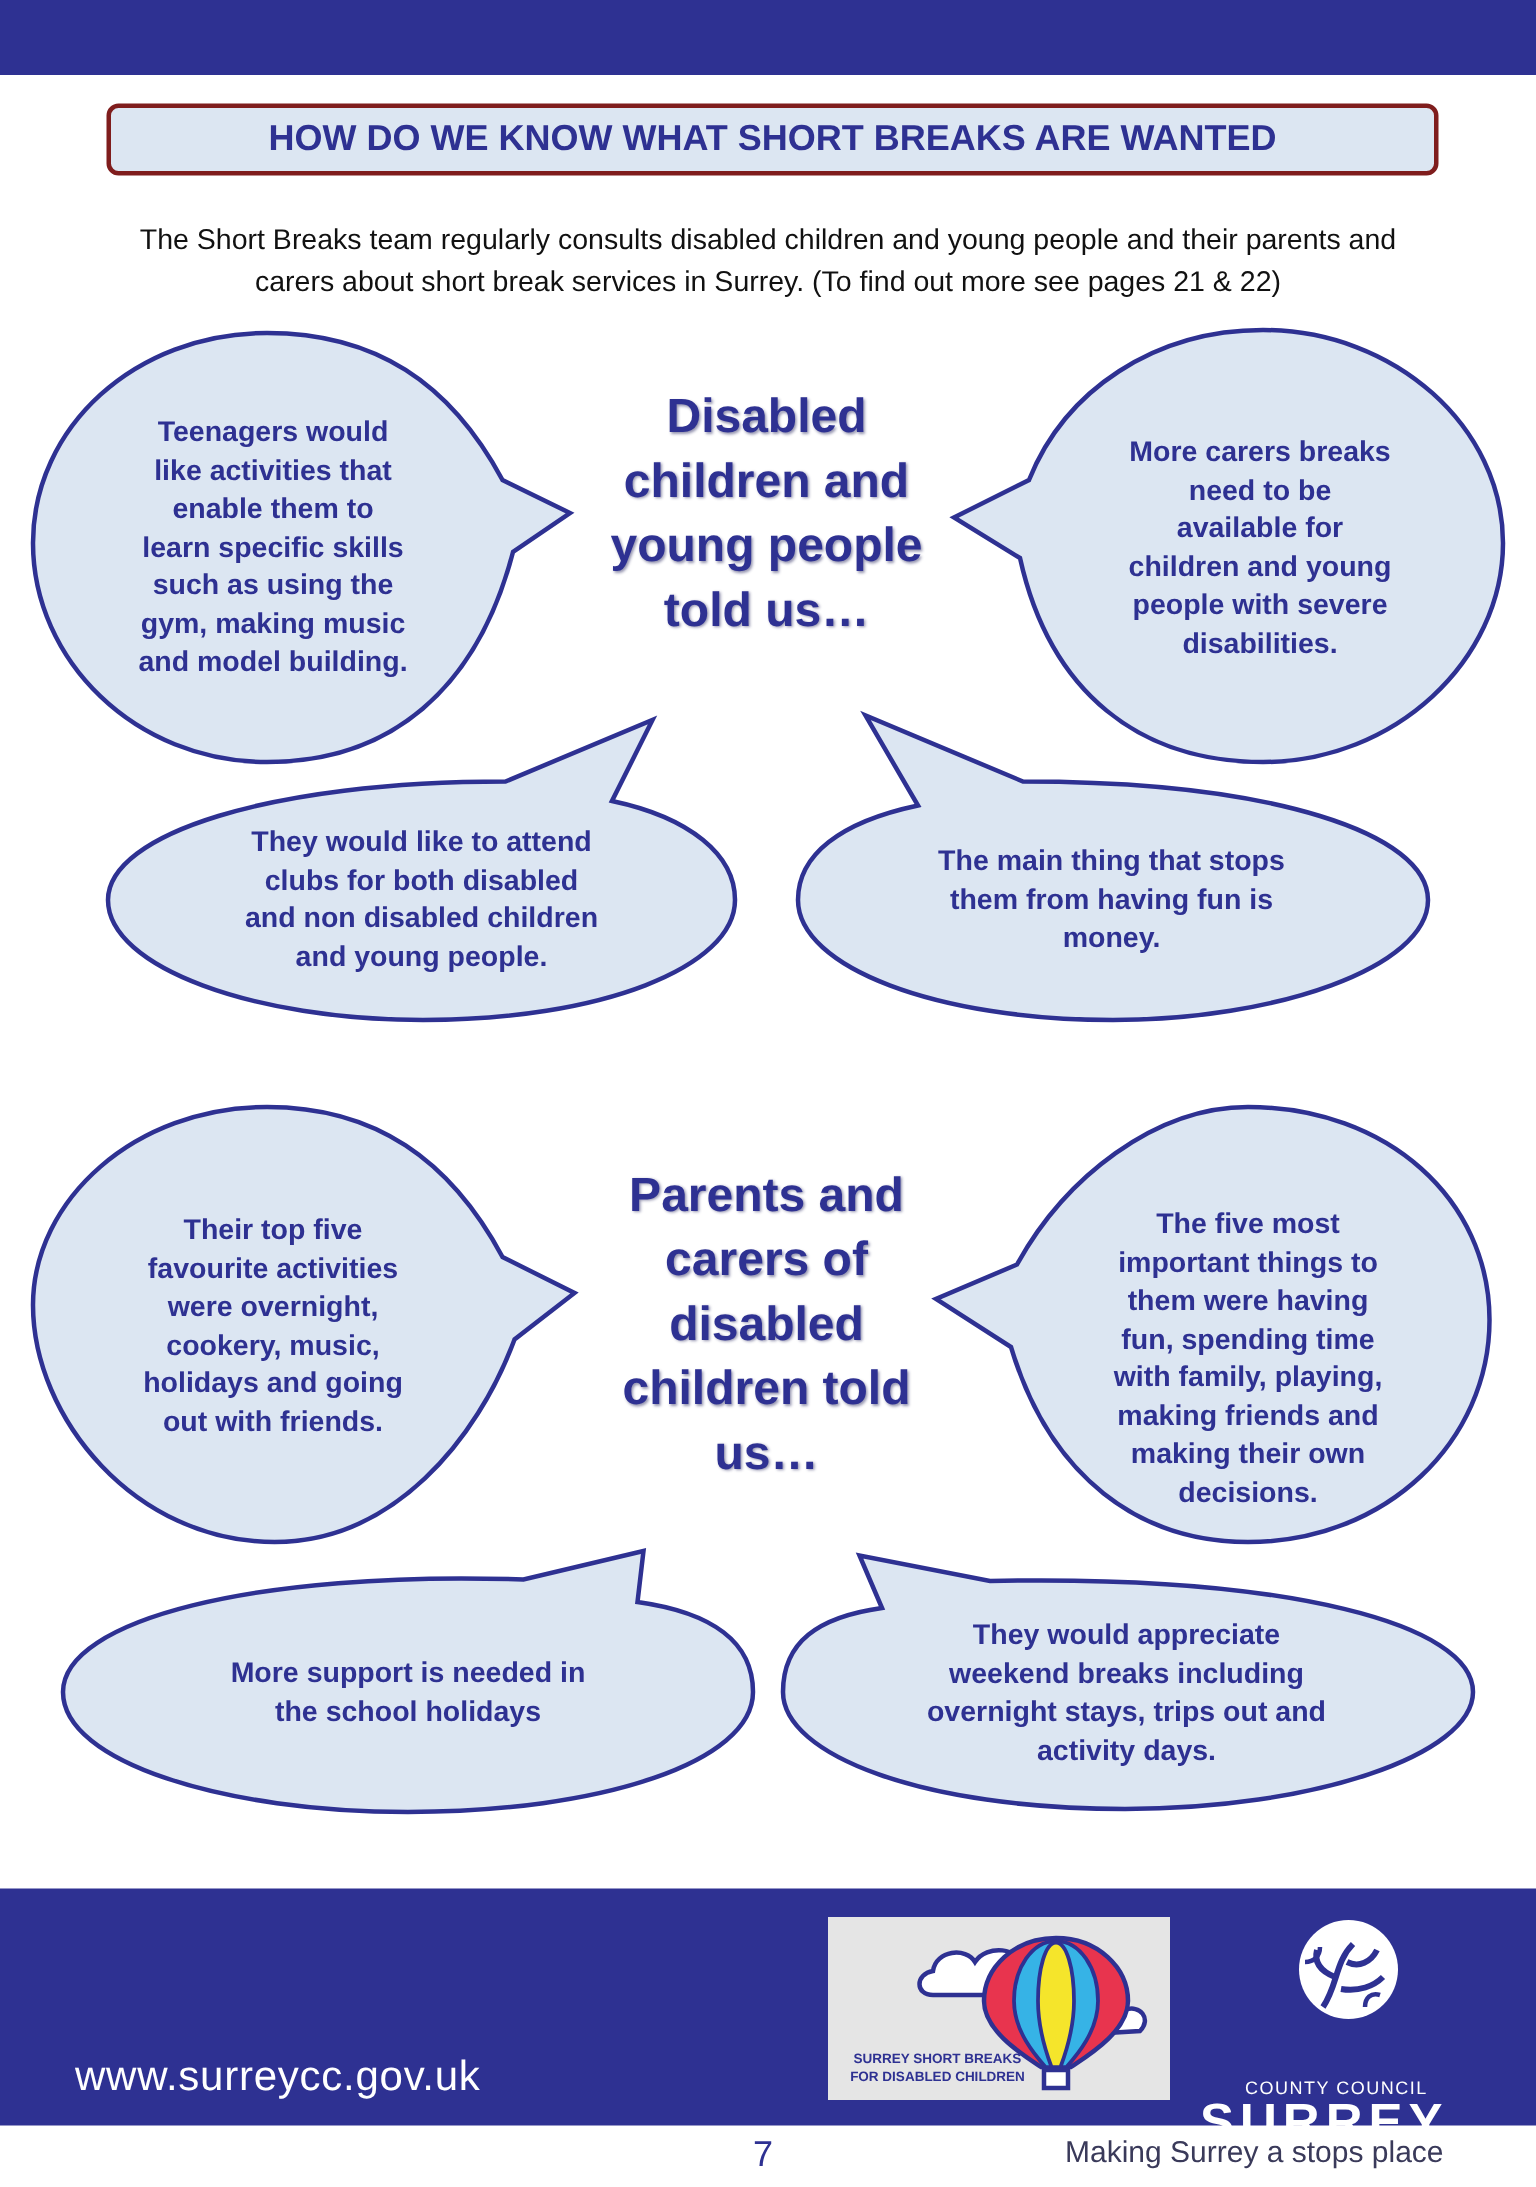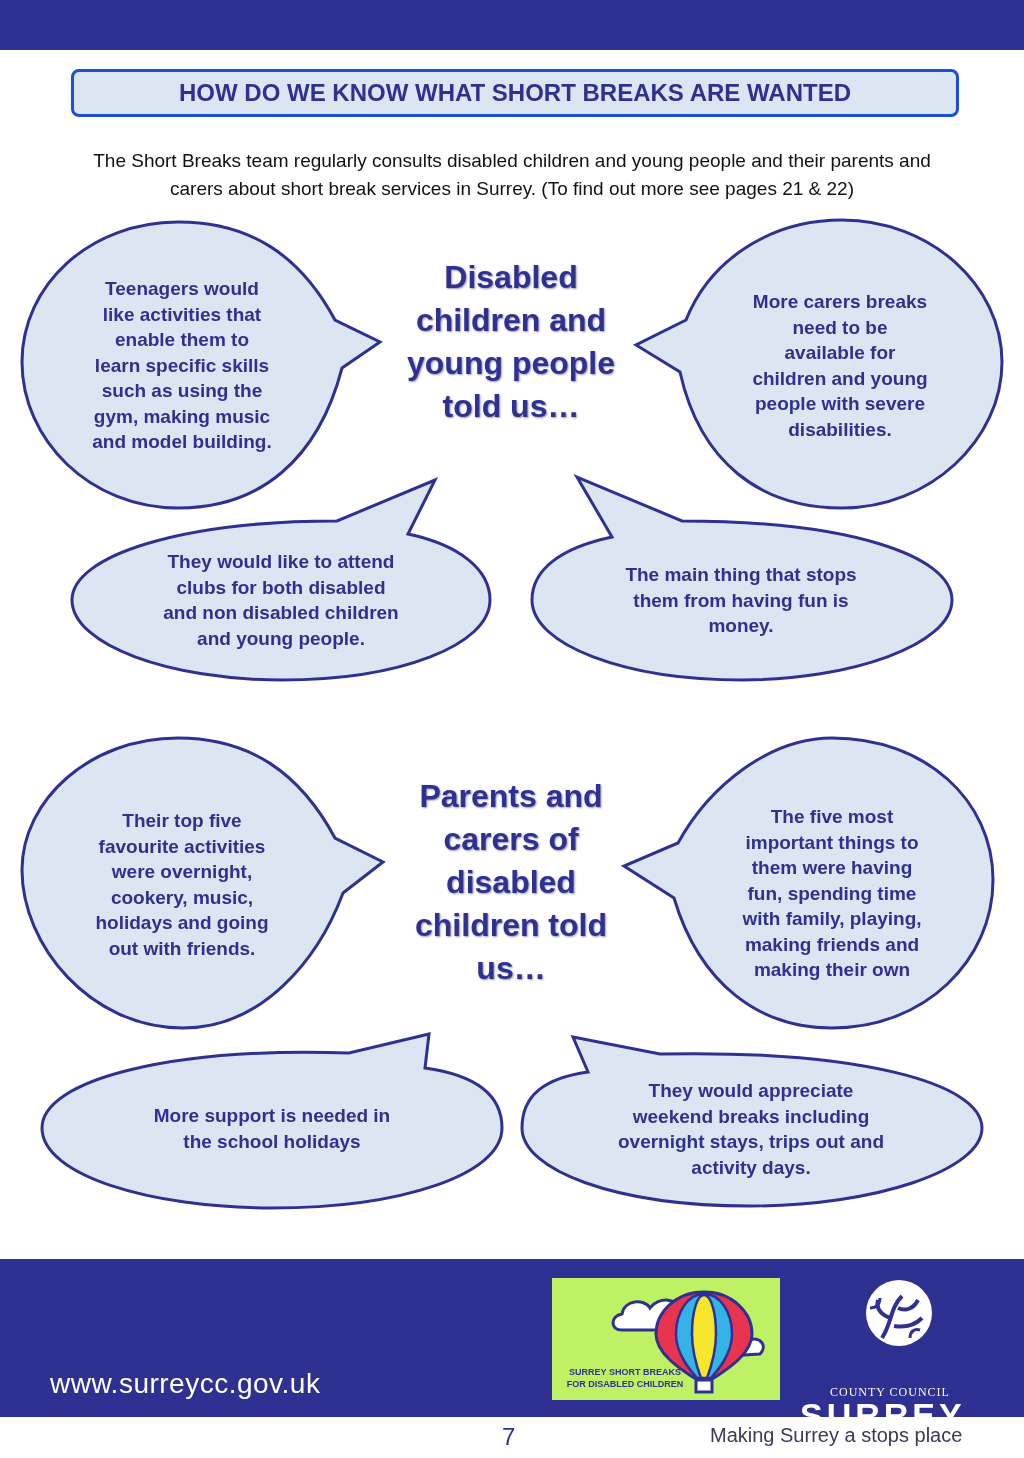--- a/index.html
+++ b/index.html
@@ -1,29 +1,29 @@
 <!DOCTYPE html>
 <html><head>
 <meta charset="utf-8">
 <style>
   html, body { margin: 0; padding: 0; }
   body { width: 1024px; height: 1458px; position: relative; background: #ffffff; font-family: "Liberation Sans", sans-serif; overflow: hidden; }
   .top-band { position: absolute; left: 0; top: 0; width: 1024px; height: 50px; background: #2e3192; }
-  .title-box { position: absolute; left: 71px; top: 69px; width: 888px; height: 48px; border: 3px solid #1d4ed8; border-radius: 8px; background: #dce6f2; box-sizing: border-box; display: flex; align-items: center; justify-content: center; }
+  .title-box { position: absolute; left: 71px; top: 69px; width: 888px; height: 48px; border: 3px solid #7f1d1d; border-radius: 8px; background: #dce6f2; box-sizing: border-box; display: flex; align-items: center; justify-content: center; }
   .title-box span { color: #2e3192; font-weight: bold; font-size: 24px; letter-spacing: 0px; }
   .intro { position: absolute; left: 30px; top: 147px; width: 964px; text-align: center; font-size: 19px; line-height: 28px; color: #111111; }
   svg.bubbles { position: absolute; left: 0; top: 0; }
   .btext { position: absolute; text-align: center; color: #2e3192; font-weight: bold; font-size: 19px; line-height: 25.5px; }
   .heading { position: absolute; text-align: center; color: #2e3192; font-weight: bold; font-size: 32px; line-height: 43px; text-shadow: 1px 1px 2px rgba(20,20,80,0.45); }
   .footer-band { position: absolute; left: 0; top: 1259px; width: 1024px; height: 158px; background: #2e3192; }
   .url { position: absolute; left: 50px; top: 1368px; color: #ffffff; font-size: 28px; letter-spacing: 0.5px; }
-  .logo-box { position: absolute; left: 552px; top: 1278px; width: 228px; height: 122px; background: #bef264; }
+  .logo-box { position: absolute; left: 552px; top: 1278px; width: 228px; height: 122px; background: #e5e5e5; }
   .logo-caption { position: absolute; left: 8px; top: 88px; width: 130px; text-align: center; color: #2e3192; font-weight: bold; font-size: 9px; line-height: 12px; }
   .surrey-word { position: absolute; left: 800px; top: 1348px; color: #ffffff; font-weight: bold; font-size: 34px; letter-spacing: 4px; margin-top: 48px; }
-  .county-word { position: absolute; left: 830px; top: 1385px; color: #ffffff; font-size: 12px; letter-spacing: 1px; font-family: Liberation Serif, serif; }
+  .county-word { position: absolute; left: 830px; top: 1385px; color: #ffffff; font-size: 12px; letter-spacing: 1px; }
   .page-num { position: absolute; left: 502px; top: 1423px; color: #2e3192; font-size: 24px; }
   .tagline { position: absolute; left: 710px; top: 1424px; color: #3a3a5a; font-size: 20px; }
 </style>
 </head>
 <body>
 
 <div class="top-band"></div>
 
 <div class="title-box">
   <span>HOW DO WE KNOW WHAT SHORT BREAKS ARE WANTED</span>
@@ -112,20 +112,21 @@
 </div>
 
 <div class="btext" style="left:712px; top:784px; width:240px;margin-top:20px;">
   <div>The five most</div>
   <div>important things to</div>
   <div>them were having</div>
   <div>fun, spending time</div>
   <div>with family, playing,</div>
   <div>making friends and</div>
   <div>making their own</div>
+  <div>decisions.</div>
 </div>
 
 <div class="btext" style="left:122px; top:1103px; width:300px;">
   <div>More support is needed in</div>
   <div>the school holidays</div>
 </div>
 
 <div class="btext" style="left:591px; top:1078px; width:320px;">
   <div>They would appreciate</div>
   <div>weekend breaks including</div>

